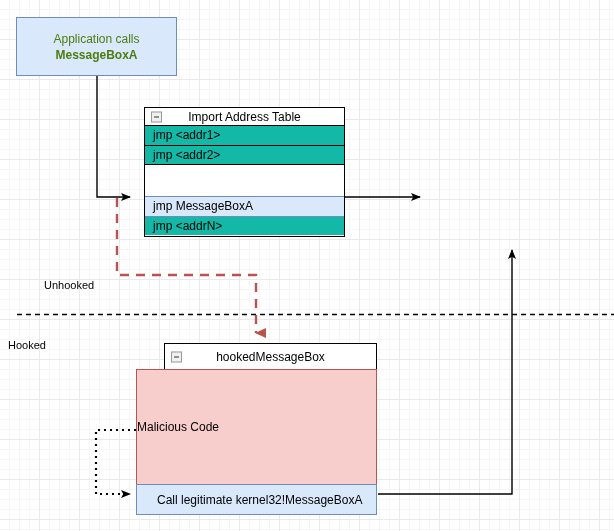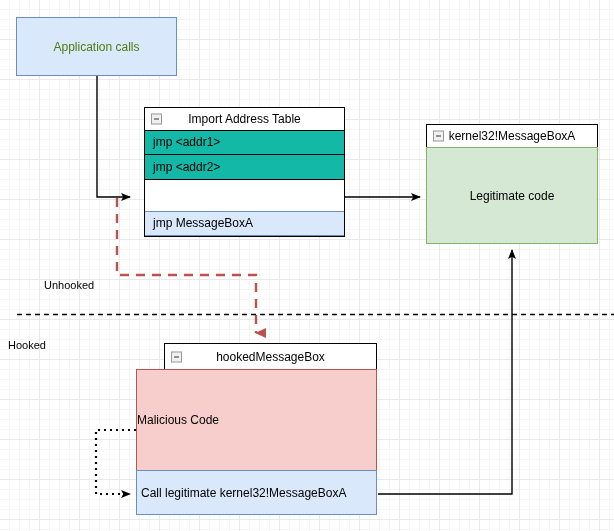--- a/index.html
+++ b/index.html
@@ -153,26 +153,26 @@
     border: 1px solid #b85450;
     border-bottom: none;
     display: flex;
     align-items: center;
     justify-content: flex-start;
     font-size: 12px;
     color: #000000;
     box-sizing: border-box;
   }
   .hooked-call {
-    height: 45px;
+    height: 31px;
     background: #dae8fc;
     border: 1px solid #6c8ebf;
     display: flex;
     align-items: center;
-    padding-left: 4px;
+    padding-left: 20px;
     font-size: 12px;
     color: #000000;
     box-sizing: border-box;
   }
 
   .collapse-icon {
     position: absolute;
     left: 6px;
     top: 50%;
     transform: translateY(-50%);
@@ -224,46 +224,43 @@
 
     <path d="M117,198 L117,275 L256,275 L256,333" fill="none" stroke="#b85450" stroke-width="2.4" stroke-dasharray="9,7" marker-end="url(#arrowRed)"></path>
 
     <path d="M136,430 L96,430 L96,494 L130,494" fill="none" stroke="#000000" stroke-width="2.2" stroke-dasharray="2,4" stroke-linecap="butt" marker-end="url(#arrowBlack)"></path>
 
     <path d="M378,494 L512,494 L512,250" fill="none" stroke="#000000" stroke-width="1.4" marker-end="url(#arrowBlack)"></path>
   </svg>
 
   <div class="node app-box">
     <span class="line1">Application calls</span>
+    <span class="line2">MessageBoxA</span>
   </div>
 
   <div class="node table-box">
     <div class="table-header">
       <span class="collapse-icon"></span>
       <span>Import Address Table</span>
     </div>
     <div class="table-row sep">
       <span>jmp &lt;addr1&gt;</span>
     </div>
     <div class="table-row sep">
       <span>jmp &lt;addr2&gt;</span>
     </div>
     <div class="table-row highlight">
       <span>jmp MessageBoxA</span>
     </div>
+    <div class="table-row">
+      <span>jmp &lt;addrN&gt;</span>
+    </div>
   </div>
 
   <div class="node kernel-box">
-    <div class="kernel-header">
-      <span class="collapse-icon"></span>
-      <span>kernel32!MessageBoxA</span>
-    </div>
-    <div class="kernel-body">
-      <span>Legitimate code</span>
-    </div>
   </div>
 
   <div class="node hooked-box">
     <div class="hooked-header">
       <span class="collapse-icon"></span>
       <span>hookedMessageBox</span>
     </div>
     <div class="hooked-body">
       <span>Malicious Code</span>
     </div>

